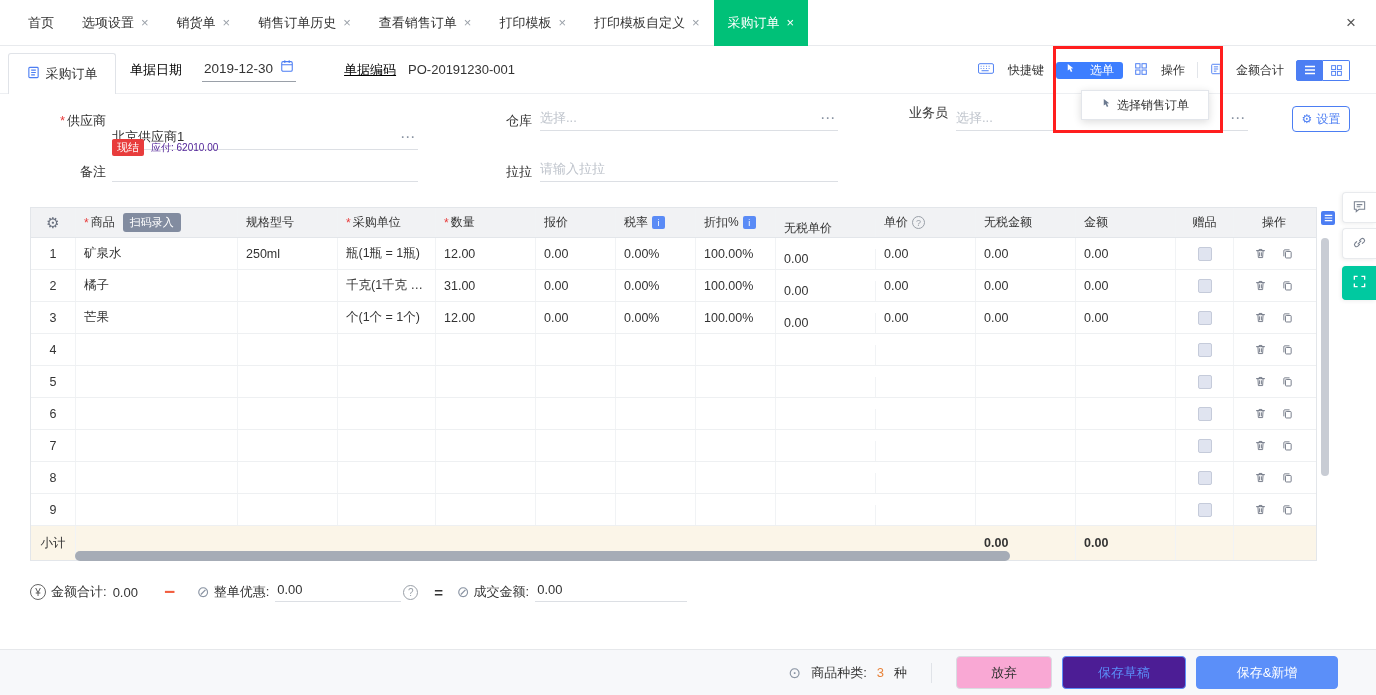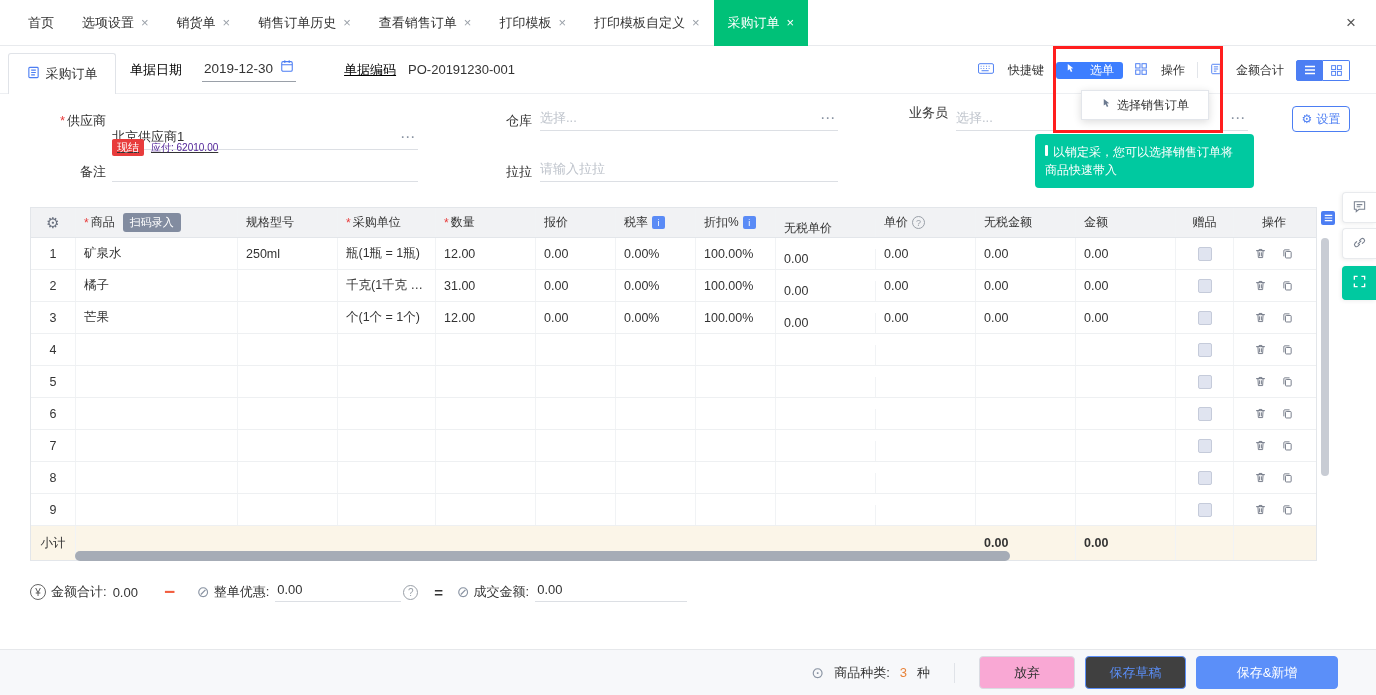--- a/index.html
+++ b/index.html
@@ -49,21 +49,21 @@
            border-radius:4px;padding:9px 10px;font-size:12px;line-height:18px;z-index:30;}
   .tooltip .bar{display:inline-block;width:3px;height:11px;background:#fff;margin-right:5px;border-radius:1px;}
 
   
   .flabel{position:absolute;font-size:13px;color:#333;text-align:right;}
   .req{color:#E83C3C;margin-right:2px;}
   .ufield{position:absolute;height:26px;border-bottom:1px solid #DCDFE4;font-size:13px;
           display:flex;align-items:center;cursor:text;}
   .ufield .ell{position:absolute;right:2px;color:#8A94A3;font-size:15px;letter-spacing:1px;cursor:pointer;}
   .placeholder{color:#BFC4CC;}
-  .settle{position:absolute;left:112px;top:139px;display:flex;align-items:center;gap:7px;text-decoration:underline;}
+  .settle{position:absolute;left:112px;top:139px;display:flex;align-items:center;gap:7px;}
   .badge{background:#E83C3C;color:#fff;font-size:11px;padding:1px 5px;border-radius:2px;}
   .payable{color:#4c1d95;font-size:10px;}
   .settings-btn{position:absolute;left:1292px;top:106px;width:58px;height:26px;border:1px solid #4C7EF3;
                 border-radius:4px;color:#4C7EF3;font-size:12px;display:flex;align-items:center;
                 justify-content:center;gap:4px;cursor:pointer;background:#fff;}
 
   
   .table{position:absolute;left:30px;top:207px;width:1287px;border:1px solid #E3E6EA;}
   .thead{display:flex;height:30px;background:#F1F2F4;border-bottom:1px solid #E3E6EA;font-size:12px;}
   .trow{display:flex;height:32px;background:#fff;border-bottom:1px solid #EEF0F2;font-size:12.5px;}
@@ -106,21 +106,21 @@
 
   
   .footer{position:absolute;left:0;top:649px;width:1376px;height:46px;background:#F7F8FA;
           border-top:1px solid #E6E8EB;display:flex;align-items:center;justify-content:flex-end;
           padding-right:38px;gap:10px;font-size:13px;}
   .dot-circ{color:#8A94A3;font-size:15px;}
   .types-num{color:#E8833A;}
   .fdiv{width:1px;height:20px;background:#E0E3E8;margin:0 14px;}
   .btn{height:33px;border-radius:4px;font-size:13px;cursor:pointer;font-family:inherit;}
   .btn.plain{width:96px;background:#f9a8d4;border:1px solid #D9DCE2;color:#333;}
-  .btn.outline{width:101px;background:#404040;border:1px solid #5B8FF9;color:#5B8FF9;}
+  .btn.outline{width:124px;background:#4c1d95;border:1px solid #5B8FF9;color:#5B8FF9;}
   .btn.primary{width:142px;background:#5B8FF9;border:1px solid #5B8FF9;color:#fff;}
 
   
   .rail-box{position:absolute;right:0;width:34px;height:31px;background:#fff;border:1px solid #E8EAED;
             border-right:none;border-radius:4px 0 0 4px;box-shadow:-1px 1px 4px rgba(0,0,0,.07);
             display:flex;align-items:center;justify-content:center;cursor:pointer;}
   .rail-green{background:#00C9A0;border-color:#00C9A0;height:34px;}
 </style>
 </head>
 <body>
@@ -228,23 +228,20 @@
     </div>
   </div>
 
   <div class="red-box"></div>
   <div class="dropdown">
     <span><svg width="11" height="11" viewBox="0 0 16 16">
           <path d="M4 1.5l8 6-3.4.5 2 4-2 1-1.9-4L4 11z" fill="#6C7A90"></path>
         </svg></span>
     <span>选择销售订单</span>
   </div>
-  <div class="tooltip">
-    <span class="bar"></span><span>以销定采，您可以选择销售订单将商品快速带入</span>
-  </div>
 
   <div class="flabel" style="left:50px;top:112px;width:56px;">
     <span class="req">*</span><span>供应商</span>
   </div>
   <div class="ufield" style="left:112px;top:105px;width:306px;margin-top:19px;">
     <span>北京供应商1</span>
     <span class="ell">⋯</span>
   </div>
   <div class="settle">
     <span class="badge">现结</span>

